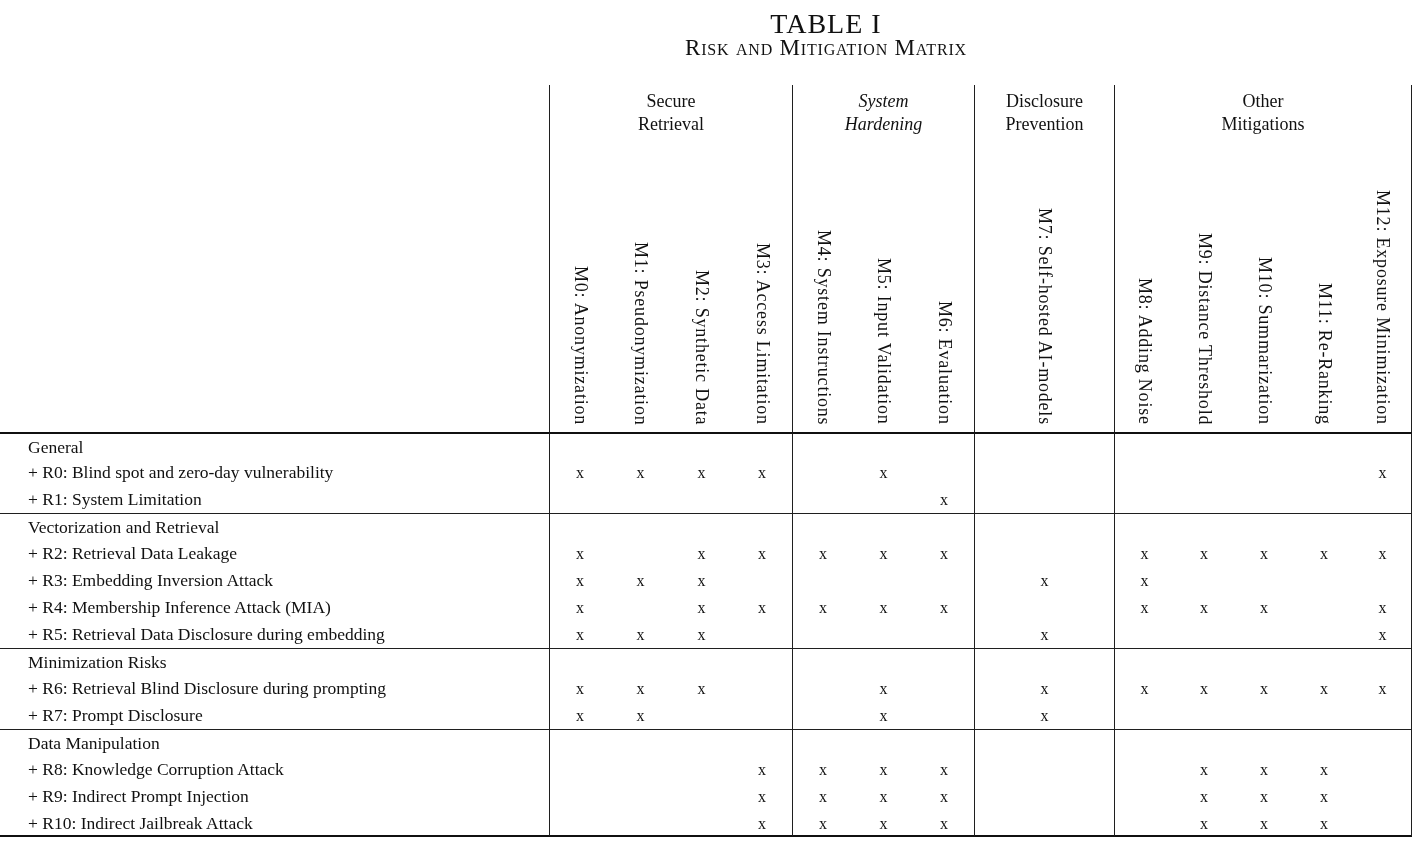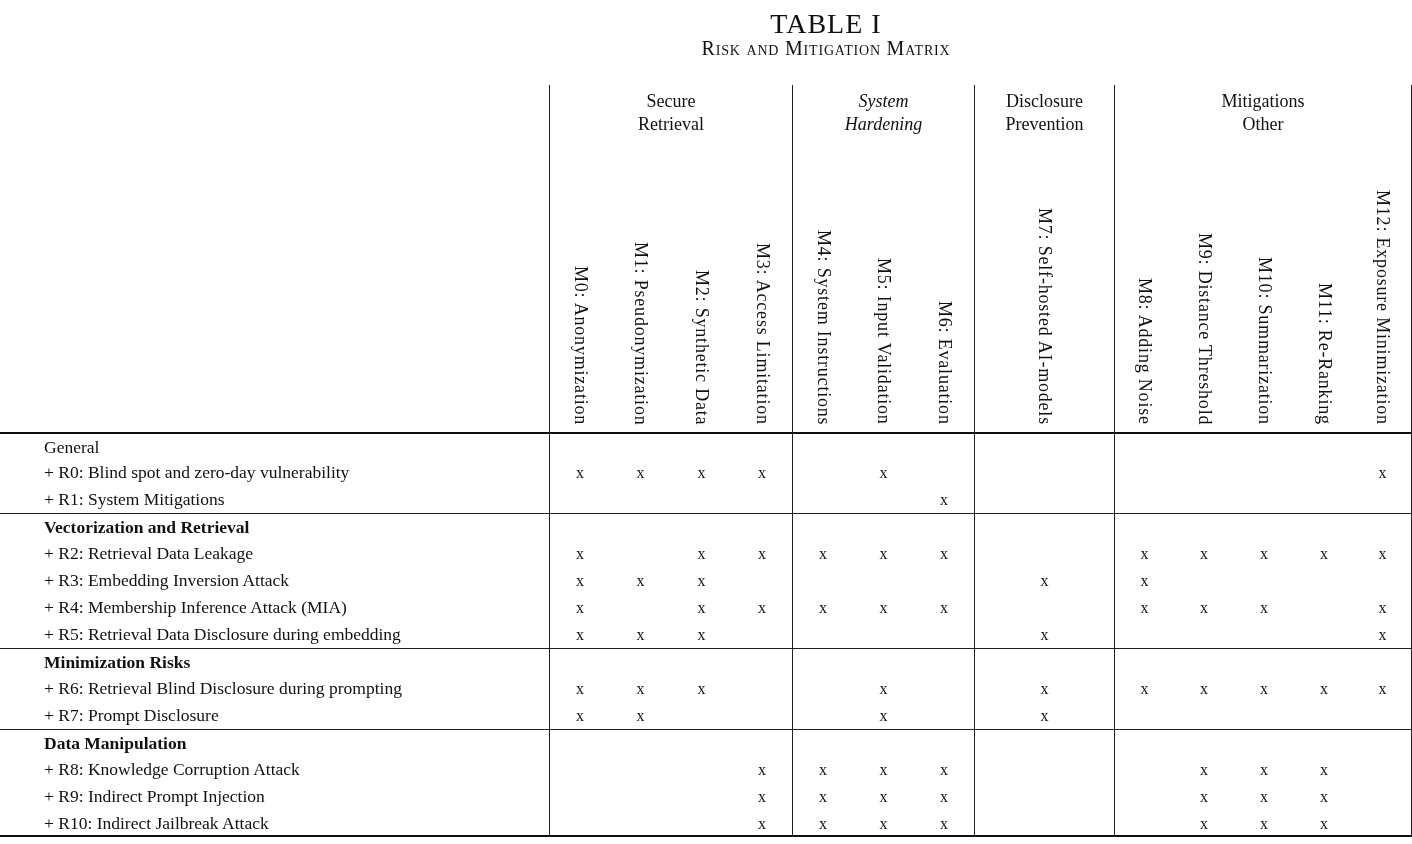--- a/index.html
+++ b/index.html
@@ -2,37 +2,37 @@
 <html><head>
 <meta charset="utf-8">
 <style>
   html,body{margin:0;padding:0;}
   body{
     width:1412px;height:844px;overflow:hidden;background:#ffffff;
     font-family:"Liberation Serif","DejaVu Serif",serif;color:#111111;
   }
   .titleblock{padding-top:12px;padding-left:240px;text-align:center;}
   .t1{font-size:28px;line-height:24px;letter-spacing:1px;}
-  .t2{font-size:20px;line-height:24px;letter-spacing:0.8px;font-variant:small-caps;}
+  .t2{font-size:23px;line-height:24px;letter-spacing:0.8px;font-variant:small-caps;}
   .matrix{
     margin-top:25px;
     display:grid;
     grid-template-columns:549px 61px 61px 61px 60px 61px 61px 60px 140px 60px 60px 60px 60px 58px;
     grid-template-rows:55px 292px repeat(15,27px);
   }
   .cell{box-sizing:border-box;}
   .gstart{border-left:1.5px solid #1f1f1f;}
   .tright{border-right:1.5px solid #1f1f1f;}
-  .rule{border-top:1.5px solid #1f1f1f;font-weight:bold;}
+  .rule{border-top:1.5px solid #1f1f1f;}
   .rule-thick{border-top:2.5px solid #101010;}
   .rule-bottom{border-bottom:2px solid #101010;}
   .group-cell{text-align:center;font-size:18px;line-height:23px;padding-top:5px;}
   .col-head{display:flex;flex-direction:column;justify-content:flex-end;align-items:center;padding-bottom:7px;overflow:hidden;}
   .rot{writing-mode:vertical-rl;font-size:18px;letter-spacing:0.8px;white-space:nowrap;}
-  .row-label{font-size:17.5px;line-height:27px;padding-left:44px;white-space:nowrap;overflow:hidden;}
+  .row-label{font-size:17.5px;line-height:27px;padding-left:28px;white-space:nowrap;overflow:hidden;}
   .mark-cell{text-align:center;font-size:16px;line-height:27px;}
 </style>
 </head>
 <body>
 
 <div class="page">
   <div class="titleblock">
     <div class="t1">TABLE I</div>
     <div class="t2">Risk and Mitigation Matrix</div>
   </div>
@@ -44,22 +44,22 @@
       </div>
       <div class="cell group-cell gstart" style="grid-column: span 3; font-style: italic;">
         <div>System</div>
         <div>Hardening</div>
       </div>
       <div class="cell group-cell gstart" style="grid-column: span 1;">
         <div>Disclosure</div>
         <div>Prevention</div>
       </div>
       <div class="cell group-cell gstart tright" style="grid-column: span 5;">
+        <div>Other</div>
         <div>Mitigations</div>
-        <div>Other</div>
       </div>
       <div class="cell spacer"></div>
       <div class="cell col-head gstart">
         <span class="rot">M0: Anonymization</span>
       </div>
       <div class="cell col-head">
         <span class="rot">M1: Pseudonymization</span>
       </div>
       <div class="cell col-head">
         <span class="rot">M2: Synthetic Data</span>
@@ -115,21 +115,21 @@
       <div class="cell mark-cell">x</div>
       <div class="cell mark-cell gstart"></div>
       <div class="cell mark-cell">x</div>
       <div class="cell mark-cell"></div>
       <div class="cell mark-cell gstart"></div>
       <div class="cell mark-cell gstart"></div>
       <div class="cell mark-cell"></div>
       <div class="cell mark-cell"></div>
       <div class="cell mark-cell"></div>
       <div class="cell mark-cell tright">x</div>
-      <div class="cell row-label">+ R1: System Mitigations</div>
+      <div class="cell row-label">+ R1: System Limitation</div>
       <div class="cell mark-cell gstart"></div>
       <div class="cell mark-cell"></div>
       <div class="cell mark-cell"></div>
       <div class="cell mark-cell"></div>
       <div class="cell mark-cell gstart"></div>
       <div class="cell mark-cell"></div>
       <div class="cell mark-cell">x</div>
       <div class="cell mark-cell gstart"></div>
       <div class="cell mark-cell gstart"></div>
       <div class="cell mark-cell"></div>

